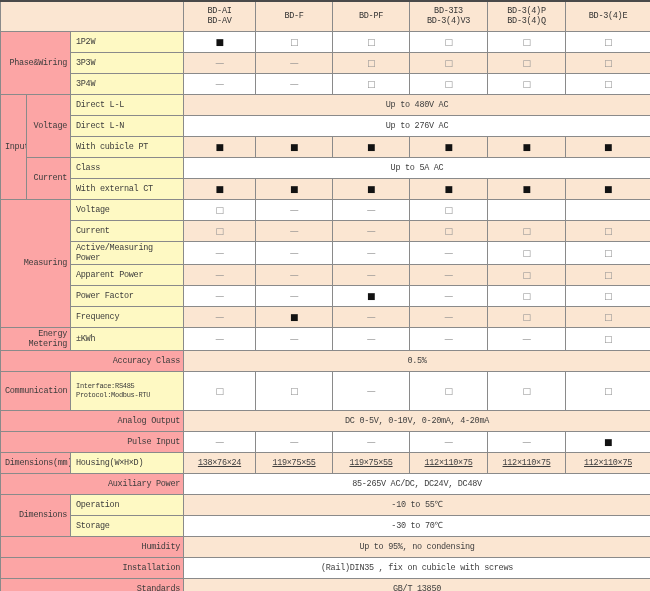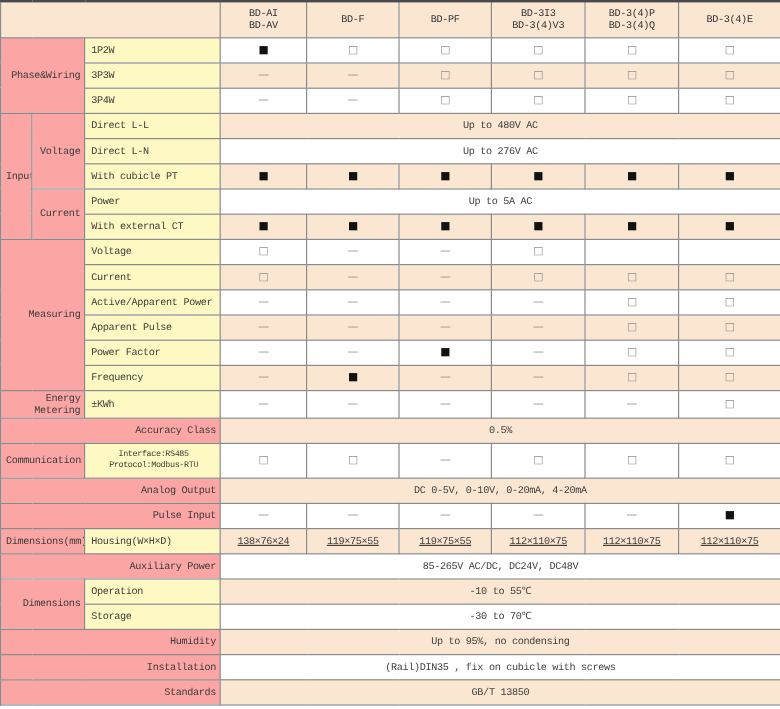--- a/index.html
+++ b/index.html
@@ -35,24 +35,24 @@
   }
   thead tr{height:30px;}
   thead th{
     background:var(--peach);
     font-weight:normal;
     text-align:center;
     white-space:pre-line;
     color:#333;
   }
   tbody tr{height:21px;}
-  tbody tr.tall{height:29px;}
+  tbody tr.tall{height:39px;}
   td.lab{text-align:right;padding-left:4px;background:#fca5a5;}
   td.sub{text-align:left;padding-left:5px;background:#fef9c3;}
-  td.sub.small{font-size:7px;line-height:8.5px;letter-spacing:-0.3px;white-space:pre-line;text-align:center;}
+  td.sub.small{font-size:7px;line-height:8.5px;letter-spacing:-0.3px;white-space:pre-line;}
   td.d{text-align:center;}
   td.sym{
     font-family:"DejaVu Sans",sans-serif;
     color:var(--symGray);
     font-size:9px;
   }
   td.sym.filled{color:var(--symBlack);}
   td.txt{color:#3f3f3f;text-decoration:underline;}
   td.spanv{color:#3f3f3f;margin-top:24px;}
   tbody tr:nth-child(even) td.d{background:var(--peach);}
@@ -137,21 +137,21 @@
       <td class="sub">With cubicle PT</td>
       <td class="d sym filled">■</td>
       <td class="d sym filled">■</td>
       <td class="d sym filled">■</td>
       <td class="d sym filled">■</td>
       <td class="d sym filled">■</td>
       <td class="d sym filled">■</td>
     </tr>
     <tr>
       <td class="lab" rowspan="2">Current</td>
-      <td class="sub">Power</td>
+      <td class="sub">Class</td>
       <td class="d spanv" colspan="6">Up to 5A AC</td>
     </tr>
     <tr>
       <td class="sub">With external CT</td>
       <td class="d sym filled">■</td>
       <td class="d sym filled">■</td>
       <td class="d sym filled">■</td>
       <td class="d sym filled">■</td>
       <td class="d sym filled">■</td>
       <td class="d sym filled">■</td>
@@ -169,30 +169,30 @@
     <tr>
       <td class="sub">Current</td>
       <td class="d sym">□</td>
       <td class="d sym">—</td>
       <td class="d sym">—</td>
       <td class="d sym">□</td>
       <td class="d sym">□</td>
       <td class="d sym">□</td>
     </tr>
     <tr>
-      <td class="sub">Active/Apparent Power</td>
-      <td class="d sym">—</td>
-      <td class="d sym">—</td>
-      <td class="d sym">—</td>
-      <td class="d sym">—</td>
-      <td class="d sym">□</td>
-      <td class="d sym">□</td>
-    </tr>
-    <tr>
-      <td class="sub">Apparent Pulse</td>
+      <td class="sub">Active/Measuring Power</td>
+      <td class="d sym">—</td>
+      <td class="d sym">—</td>
+      <td class="d sym">—</td>
+      <td class="d sym">—</td>
+      <td class="d sym">□</td>
+      <td class="d sym">□</td>
+    </tr>
+    <tr>
+      <td class="sub">Apparent Power</td>
       <td class="d sym">—</td>
       <td class="d sym">—</td>
       <td class="d sym">—</td>
       <td class="d sym">—</td>
       <td class="d sym">□</td>
       <td class="d sym">□</td>
     </tr>
     <tr>
       <td class="sub">Power Factor</td>
       <td class="d sym">—</td>

